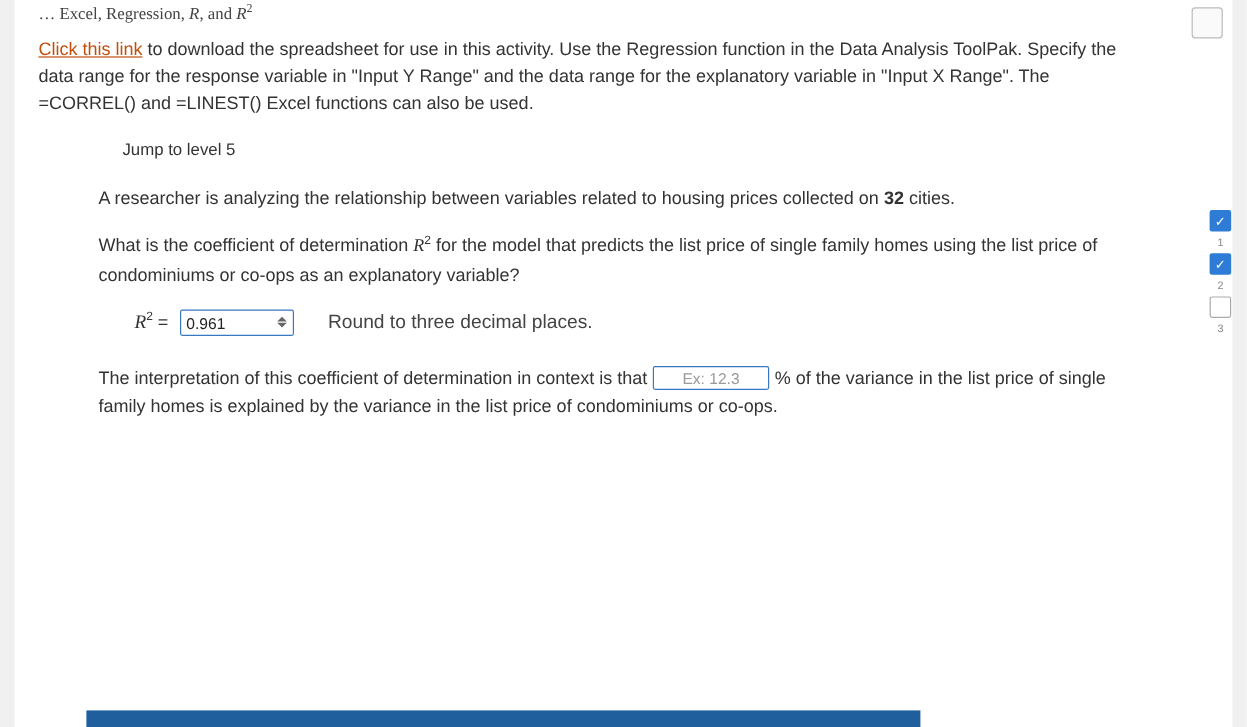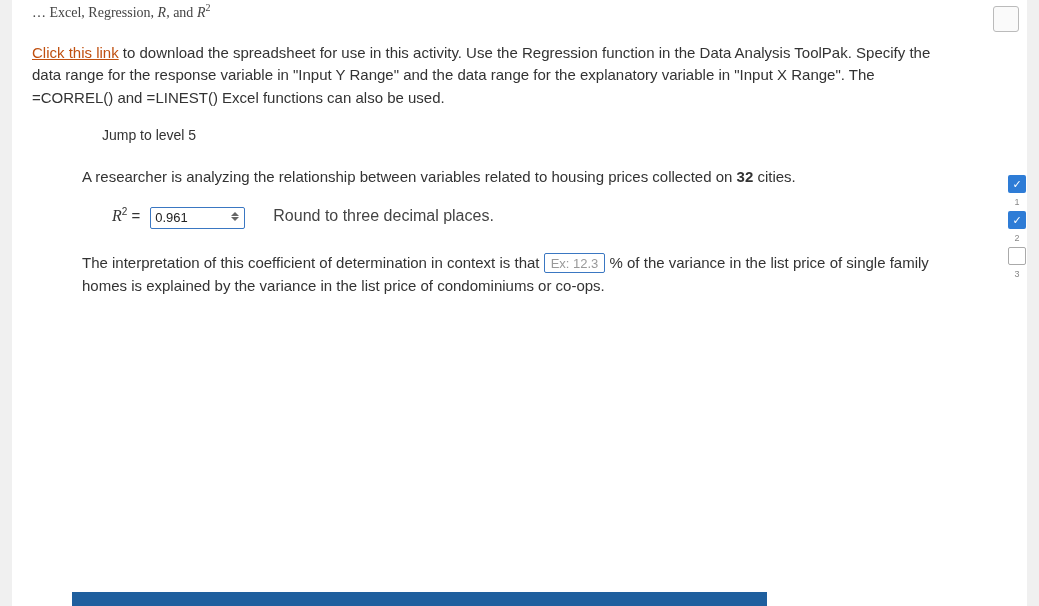--- a/index.html
+++ b/index.html
@@ -17,21 +17,21 @@
       background: #fff;
       margin: 0 12px;
       padding: 0 20px 20px 20px;
       height: 100%;
       position: relative;
     }
     .top-partial {
       font-size: 14px;
       color: #444;
       padding-top: 2px;
-      margin-bottom: 21px;
+      margin-bottom: 10px;
       font-family: 'Times New Roman', serif;
     }
     .top-partial .italic-R { font-style: italic; font-family: 'Times New Roman', serif; }
     .top-partial sup { font-size: 10px; }
     .top-checkbox {
       position: absolute;
       right: 8px;
       top: 6px;
       width: 26px;
       height: 26px;
@@ -108,21 +108,21 @@
       border-right: 4px solid transparent;
       cursor: pointer;
     }
     .spinner .up { border-bottom: 4px solid #666; }
     .spinner .down { border-top: 4px solid #666; }
     .hint { font-size: 16px; color: #444; margin-left: 18px; }
     .inline-input {
       display:inline-block;
       border: 1px solid #3a77c2;
       border-radius: 2px;
-      padding: 1px 6px;
+      padding: 1px 24px;
       font-size: 13px;
       color: #999;
       min-width: 58px;
       height: 20px;
       line-height: 18px;
       vertical-align: baseline;
       background: #fff;
     }
     .bold-num { font-weight: bold; margin-top: 36px; }
     
@@ -178,20 +178,23 @@
   </div>
 
   <div class="jump">Jump to level 5</div>
 
   <div class="content">
 
     <p>
       <span>A researcher is analyzing the relationship between variables related to housing prices collected on </span><span class="bold-num">32</span><span> cities.</span>
     </p>
 
+    <p>
+      <span>What is the coefficient of determination </span><span class="math-i">R</span><span class="math-sup">2</span><span> for the model that predicts the list price of single family homes using the list price of condominiums or co-ops as an explanatory variable?</span>
+    </p>
 
     <div class="formula-row">
       <span>
         <span class="formula-label">R</span><span class="math-sup">2</span><span> = </span>
       </span>
       <span class="spinner-wrap">
         <input class="num-input" type="text" value="0.961" style="">
         <span class="spinner">
           <span class="arr up"></span>
           <span class="arr down"></span>

